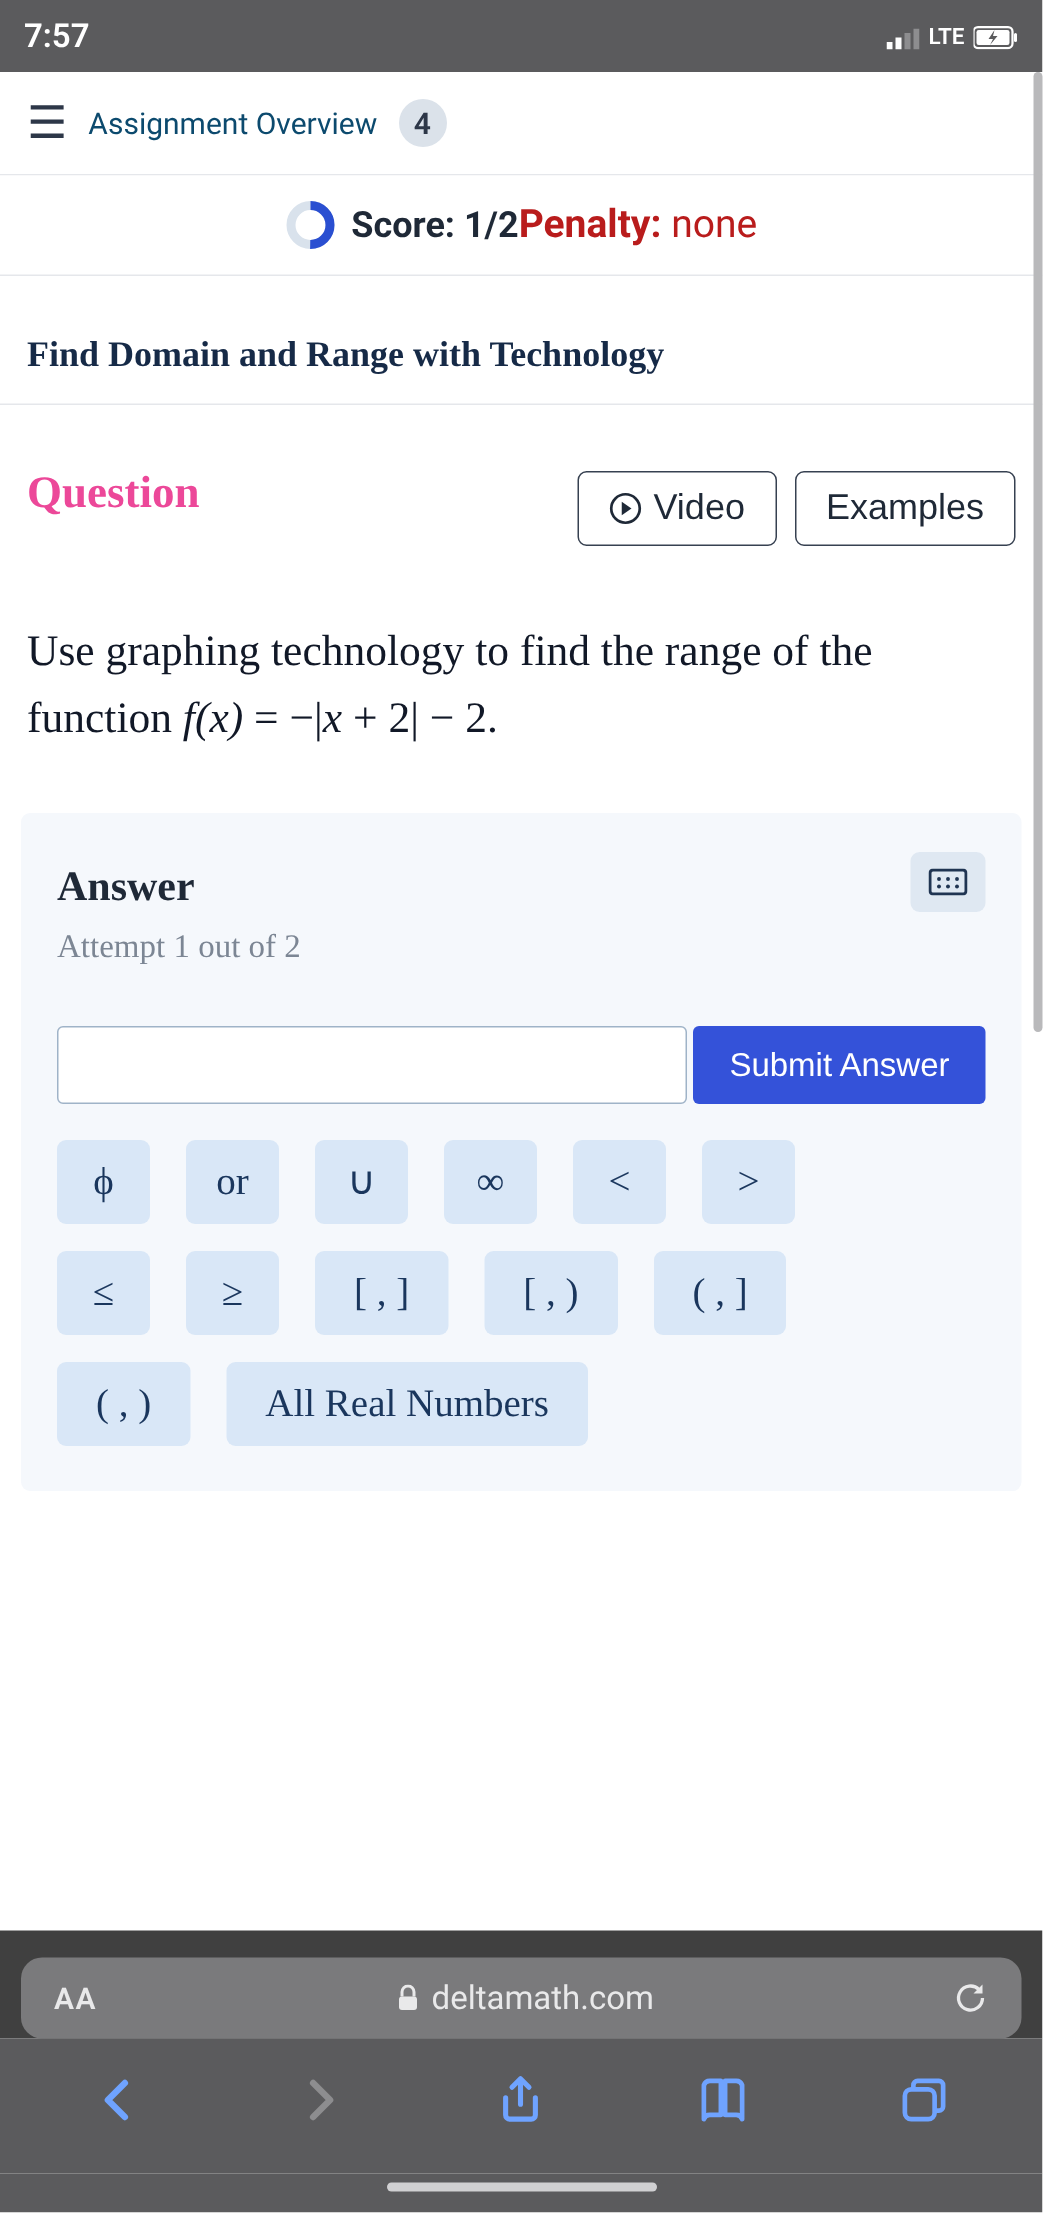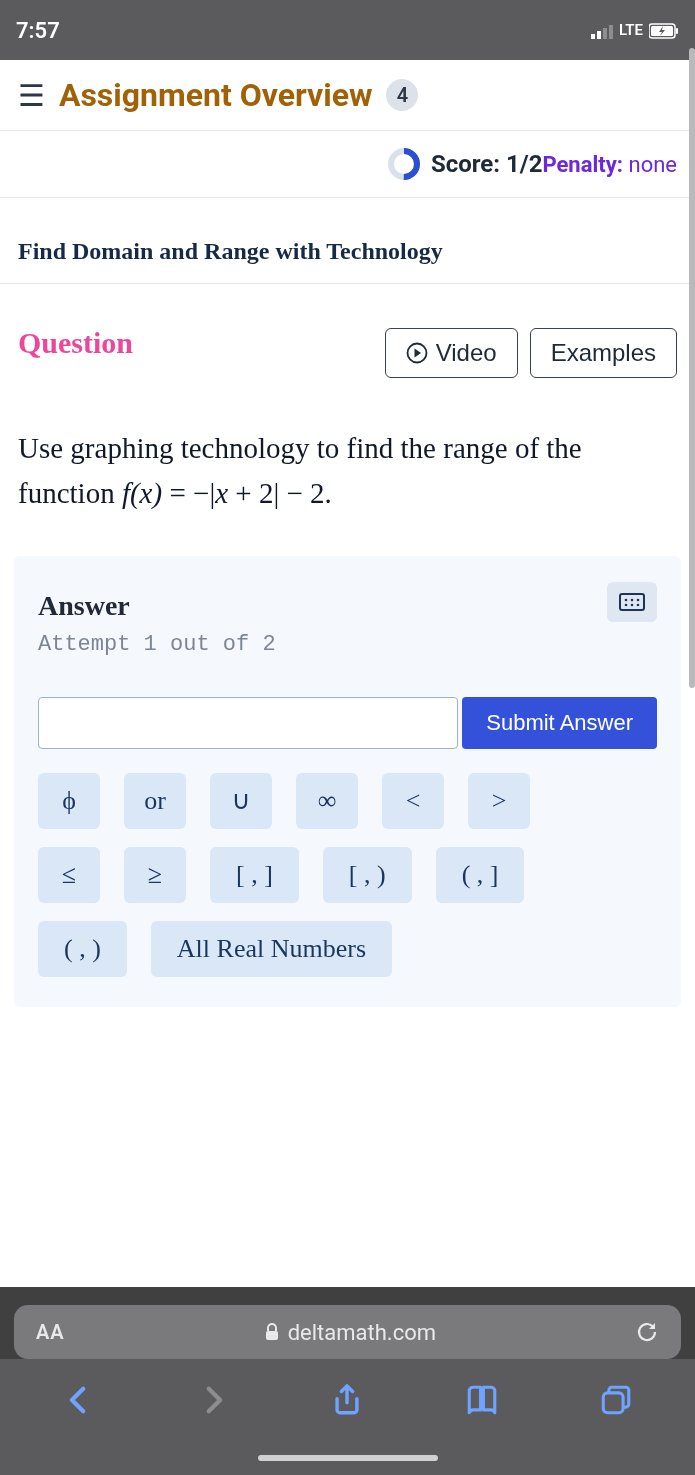--- a/index.html
+++ b/index.html
@@ -6,21 +6,21 @@
   body {
     font-family: -apple-system, BlinkMacSystemFont, "Segoe UI", Roboto, sans-serif;
     width: 695px;
     height: 1475px;
     background: #fff;
     display: flex;
     flex-direction: column;
     overflow: hidden;
   }
   .status-bar {
-    height: 60px;
+    height: 48px;
     background: #5b5b5d;
     color: #fff;
     display: flex;
     justify-content: space-between;
     align-items: center;
     padding: 0 16px;
     font-size: 22px;
     font-weight: 600;
   }
   .status-right { display: flex; align-items: flex-end; gap: 6px; font-size: 15px; }
@@ -28,40 +28,40 @@
   
   .topbar {
     display: flex;
     align-items: center;
     padding: 16px 18px;
     border-bottom: 1px solid #e5e7eb;
     gap: 14px;
     background:#fff;
   }
   .hamburger { font-size: 30px; color: #2d3748; cursor:pointer; }
-  .assignment-link { color: #a16207; font-weight: 700; font-size: 32px; cursor:pointer; }
+  .assignment-link { color: #0c4a6e; font-weight: 400; font-size: 20px; cursor:pointer; }
   .count-badge {
     background: #dbe2ea; color:#2d3748;
     width: 32px; height:32px; border-radius:50%;
     display:flex; align-items:center; justify-content:center;
     font-weight:600; font-size:20px;
   }
   .brand { margin-left:auto; display:flex; align-items:center; gap:8px; color:#1f3452; font-size:30px; font-weight:400; }
   .brand b { font-weight:800; }
   .cap-icon { width:46px; height:30px; }
   
   .score-bar {
-    display:flex; justify-content:flex-end; align-items:center;
+    display:flex; justify-content:center; align-items:center;
     padding: 16px 18px;
     border-bottom: 1px solid #e5e7eb;
     background:#fff;
   }
   .score-left { display:flex; align-items:center; gap:10px; font-size:24px; font-weight:700; color:#1f2937; }
   .progress-ring { width:34px; height:34px; }
-  .penalty { font-size:22px; color:#6d28d9; }
+  .penalty { font-size:26px; color:#b91c1c; }
   .penalty span { font-weight:400; }
   .penalty b { font-weight:700; }
   
   .title-section { padding: 40px 18px 18px; border-bottom: 1px solid #e5e7eb; }
   .title-section h1 { font-size:24px; font-weight:800; color:#162a47; font-family: Georgia, 'Times New Roman', serif; }
   
   .question-row { display:flex; align-items:center; gap:12px; padding: 24px 18px; }
   .question-label { font-size:30px; font-weight:800; color:#ec4899; font-family: Georgia, 'Times New Roman', serif; flex:1; }
   .outline-btn {
     border:1.5px solid #374151; background:#fff; border-radius:6px;
@@ -84,21 +84,21 @@
     border-radius:6px;
     padding: 26px 24px 30px;
   }
   .answer-head { display:flex; justify-content:space-between; align-items:flex-end; }
   .answer-title { font-size:28px; font-weight:800; color:#1f2937; font-family: Georgia, 'Times New Roman', serif; }
   .keypad-toggle {
     background:#dfe8f2; border:none; border-radius:6px;
     width:50px; height:40px; display:flex; align-items:center; justify-content:center;
     cursor:pointer;
   }
-  .attempt { color:#7c8694; font-size:22px; margin-top:10px; font-family: Liberation Mono, monospace; }
+  .attempt { color:#7c8694; font-size:22px; margin-top:10px; font-family: Liberation Serif, serif; }
   
   .input-row { display:flex; gap:4px; margin-top:40px; }
   .answer-input {
     flex:1; border:1.5px solid #9fb3c8; border-radius:4px;
     padding:12px 14px; font-size:22px; background:#fff;
   }
   .submit-btn {
     background:#3452d9; color:#fff; border:none; border-radius:4px;
     padding: 0 24px; font-size:22px; cursor:pointer;
   }

